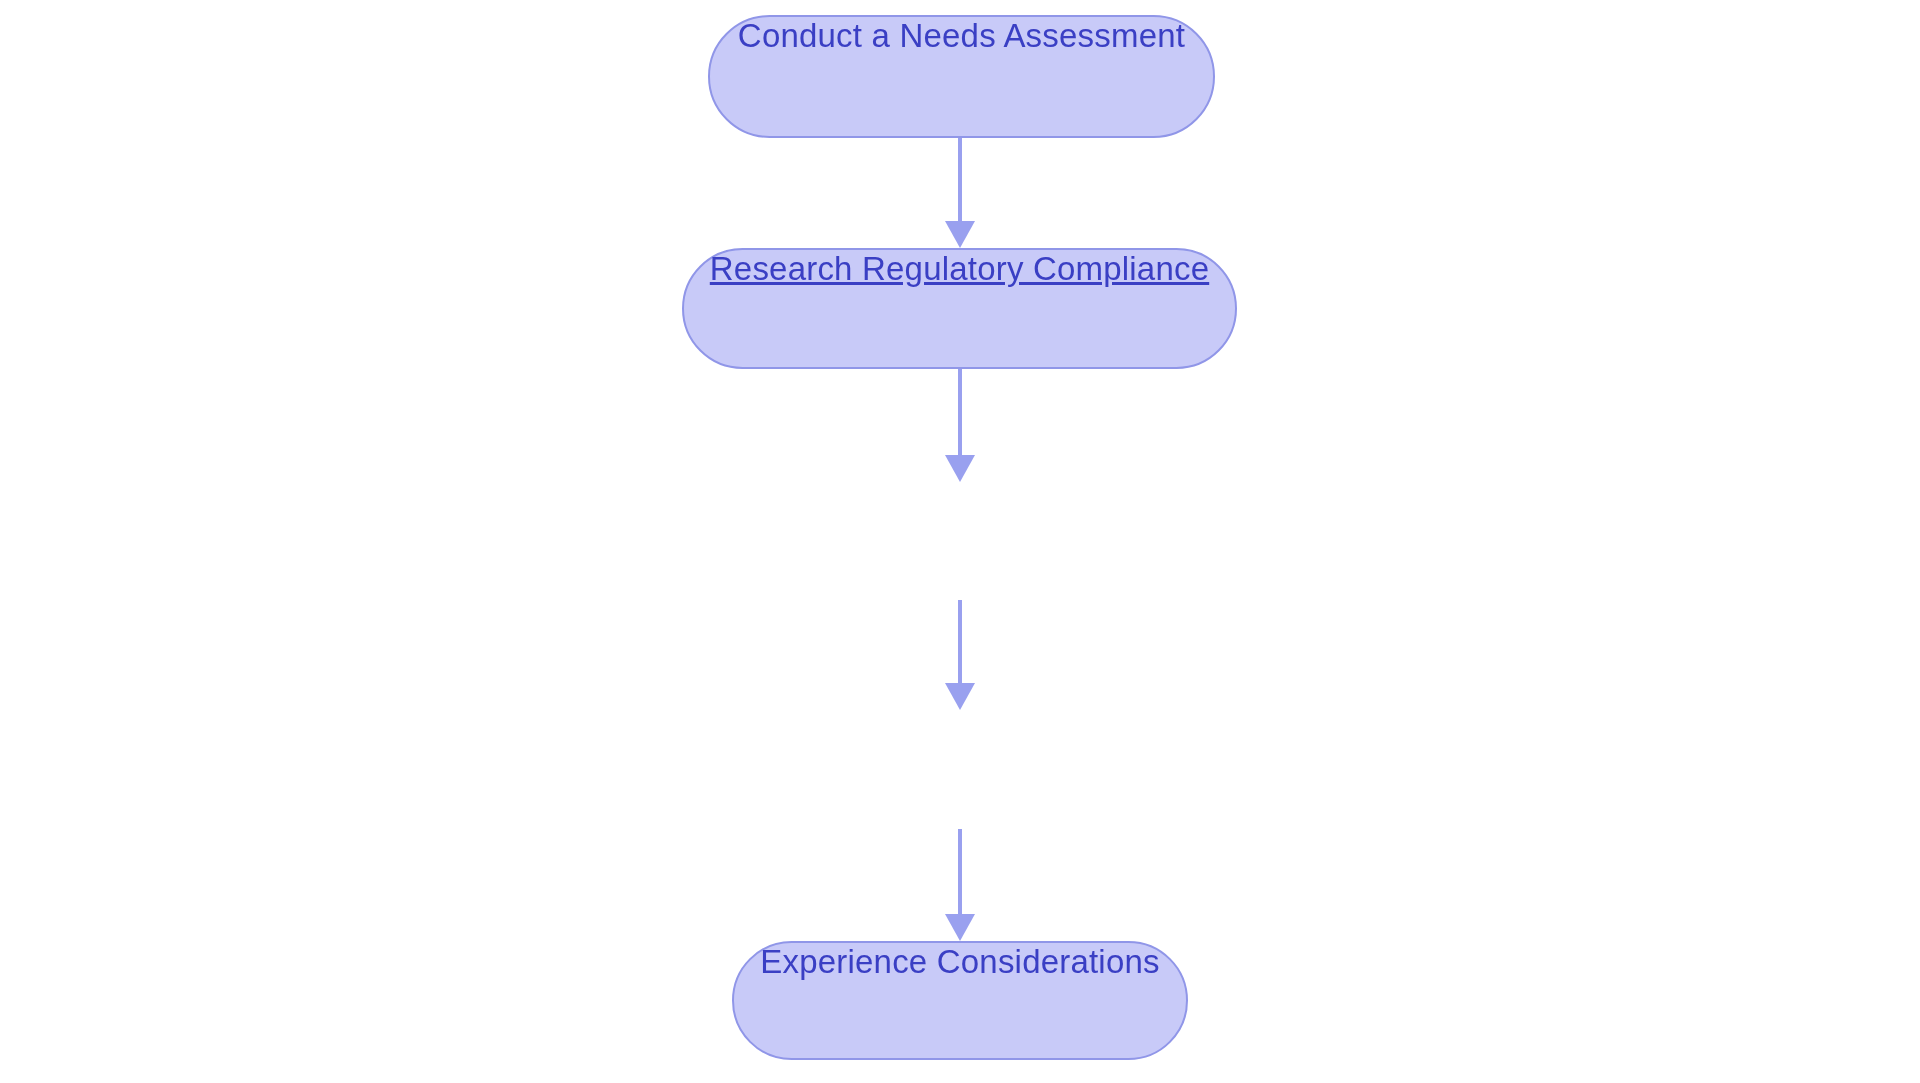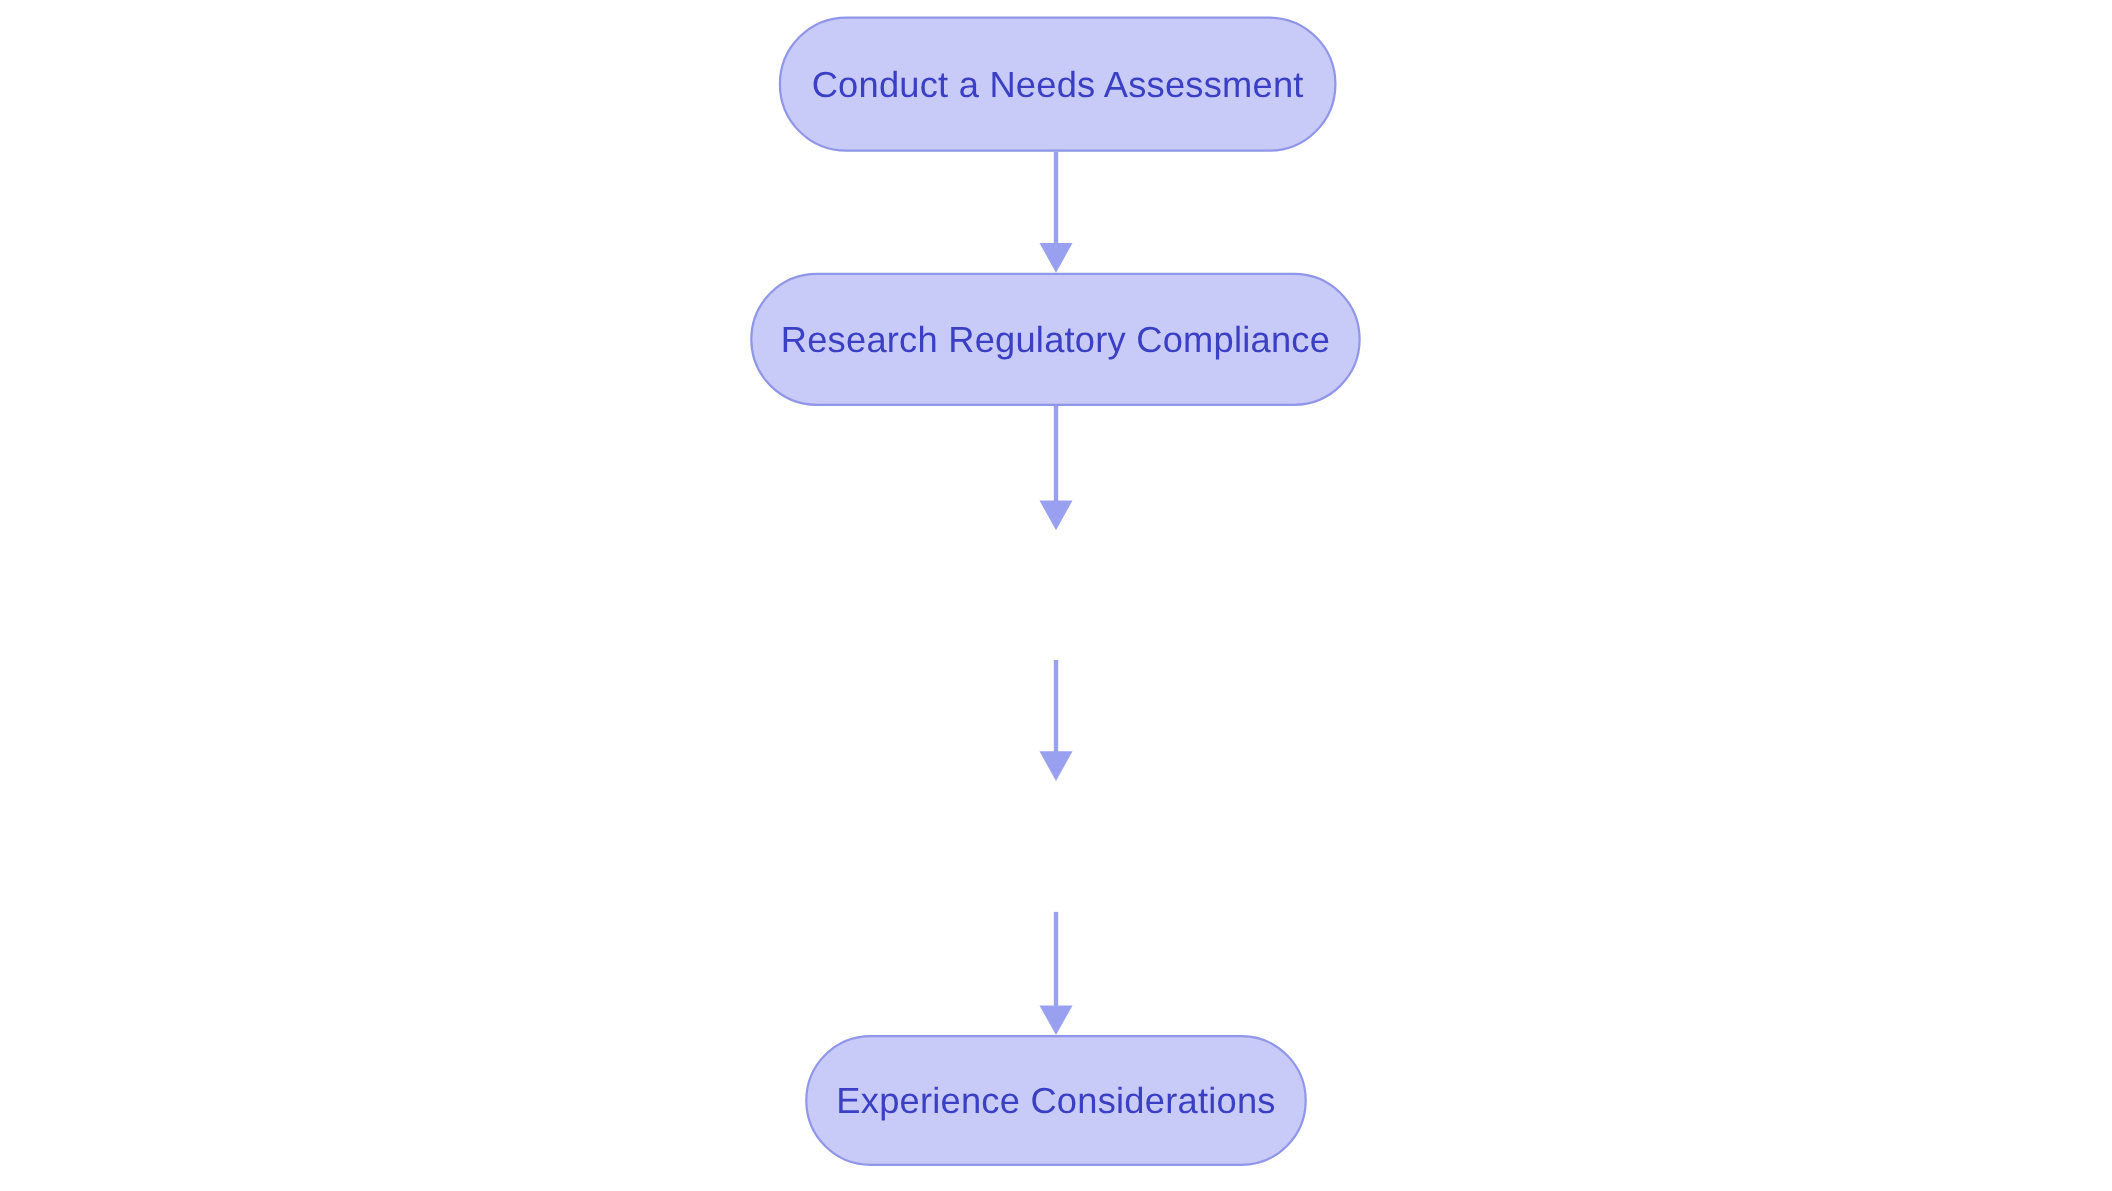--- a/index.html
+++ b/index.html
@@ -15,31 +15,30 @@
     background: #ffffff;
     overflow: hidden;
   }
   .flow-node {
     position: absolute;
     box-sizing: border-box;
     background: #c8caf8;
     border: 2px solid #9096e8;
     border-radius: 62px;
     display: flex;
-    align-items: center;
     justify-content: center;
     color: #3a3fc4;
     font-size: 33px;
     font-weight: 400;
     letter-spacing: 0.2px;
     text-align: center;
     white-space: nowrap;
   }
   .node-1 { left: 708px; top:  15px; width: 507px; height: 123px; }
-  .node-2 { left: 682px; top: 248px; width: 555px; height: 121px; }
+  .node-2 { left: 682px; top: 248px; width: 555px; height: 121px; text-decoration: underline; }
   .node-3 { left: 740px; top: 482px; width: 447px; height: 118px; }
   .node-4 { left: 735px; top: 710px; width: 450px; height: 119px; }
   .node-5 { left: 732px; top: 941px; width: 456px; height: 119px; }
 
   .connector {
     position: absolute;
     left: 945px;
     width: 30px;
   }
   .conn-1 { top: 138px; height: 110px; }

